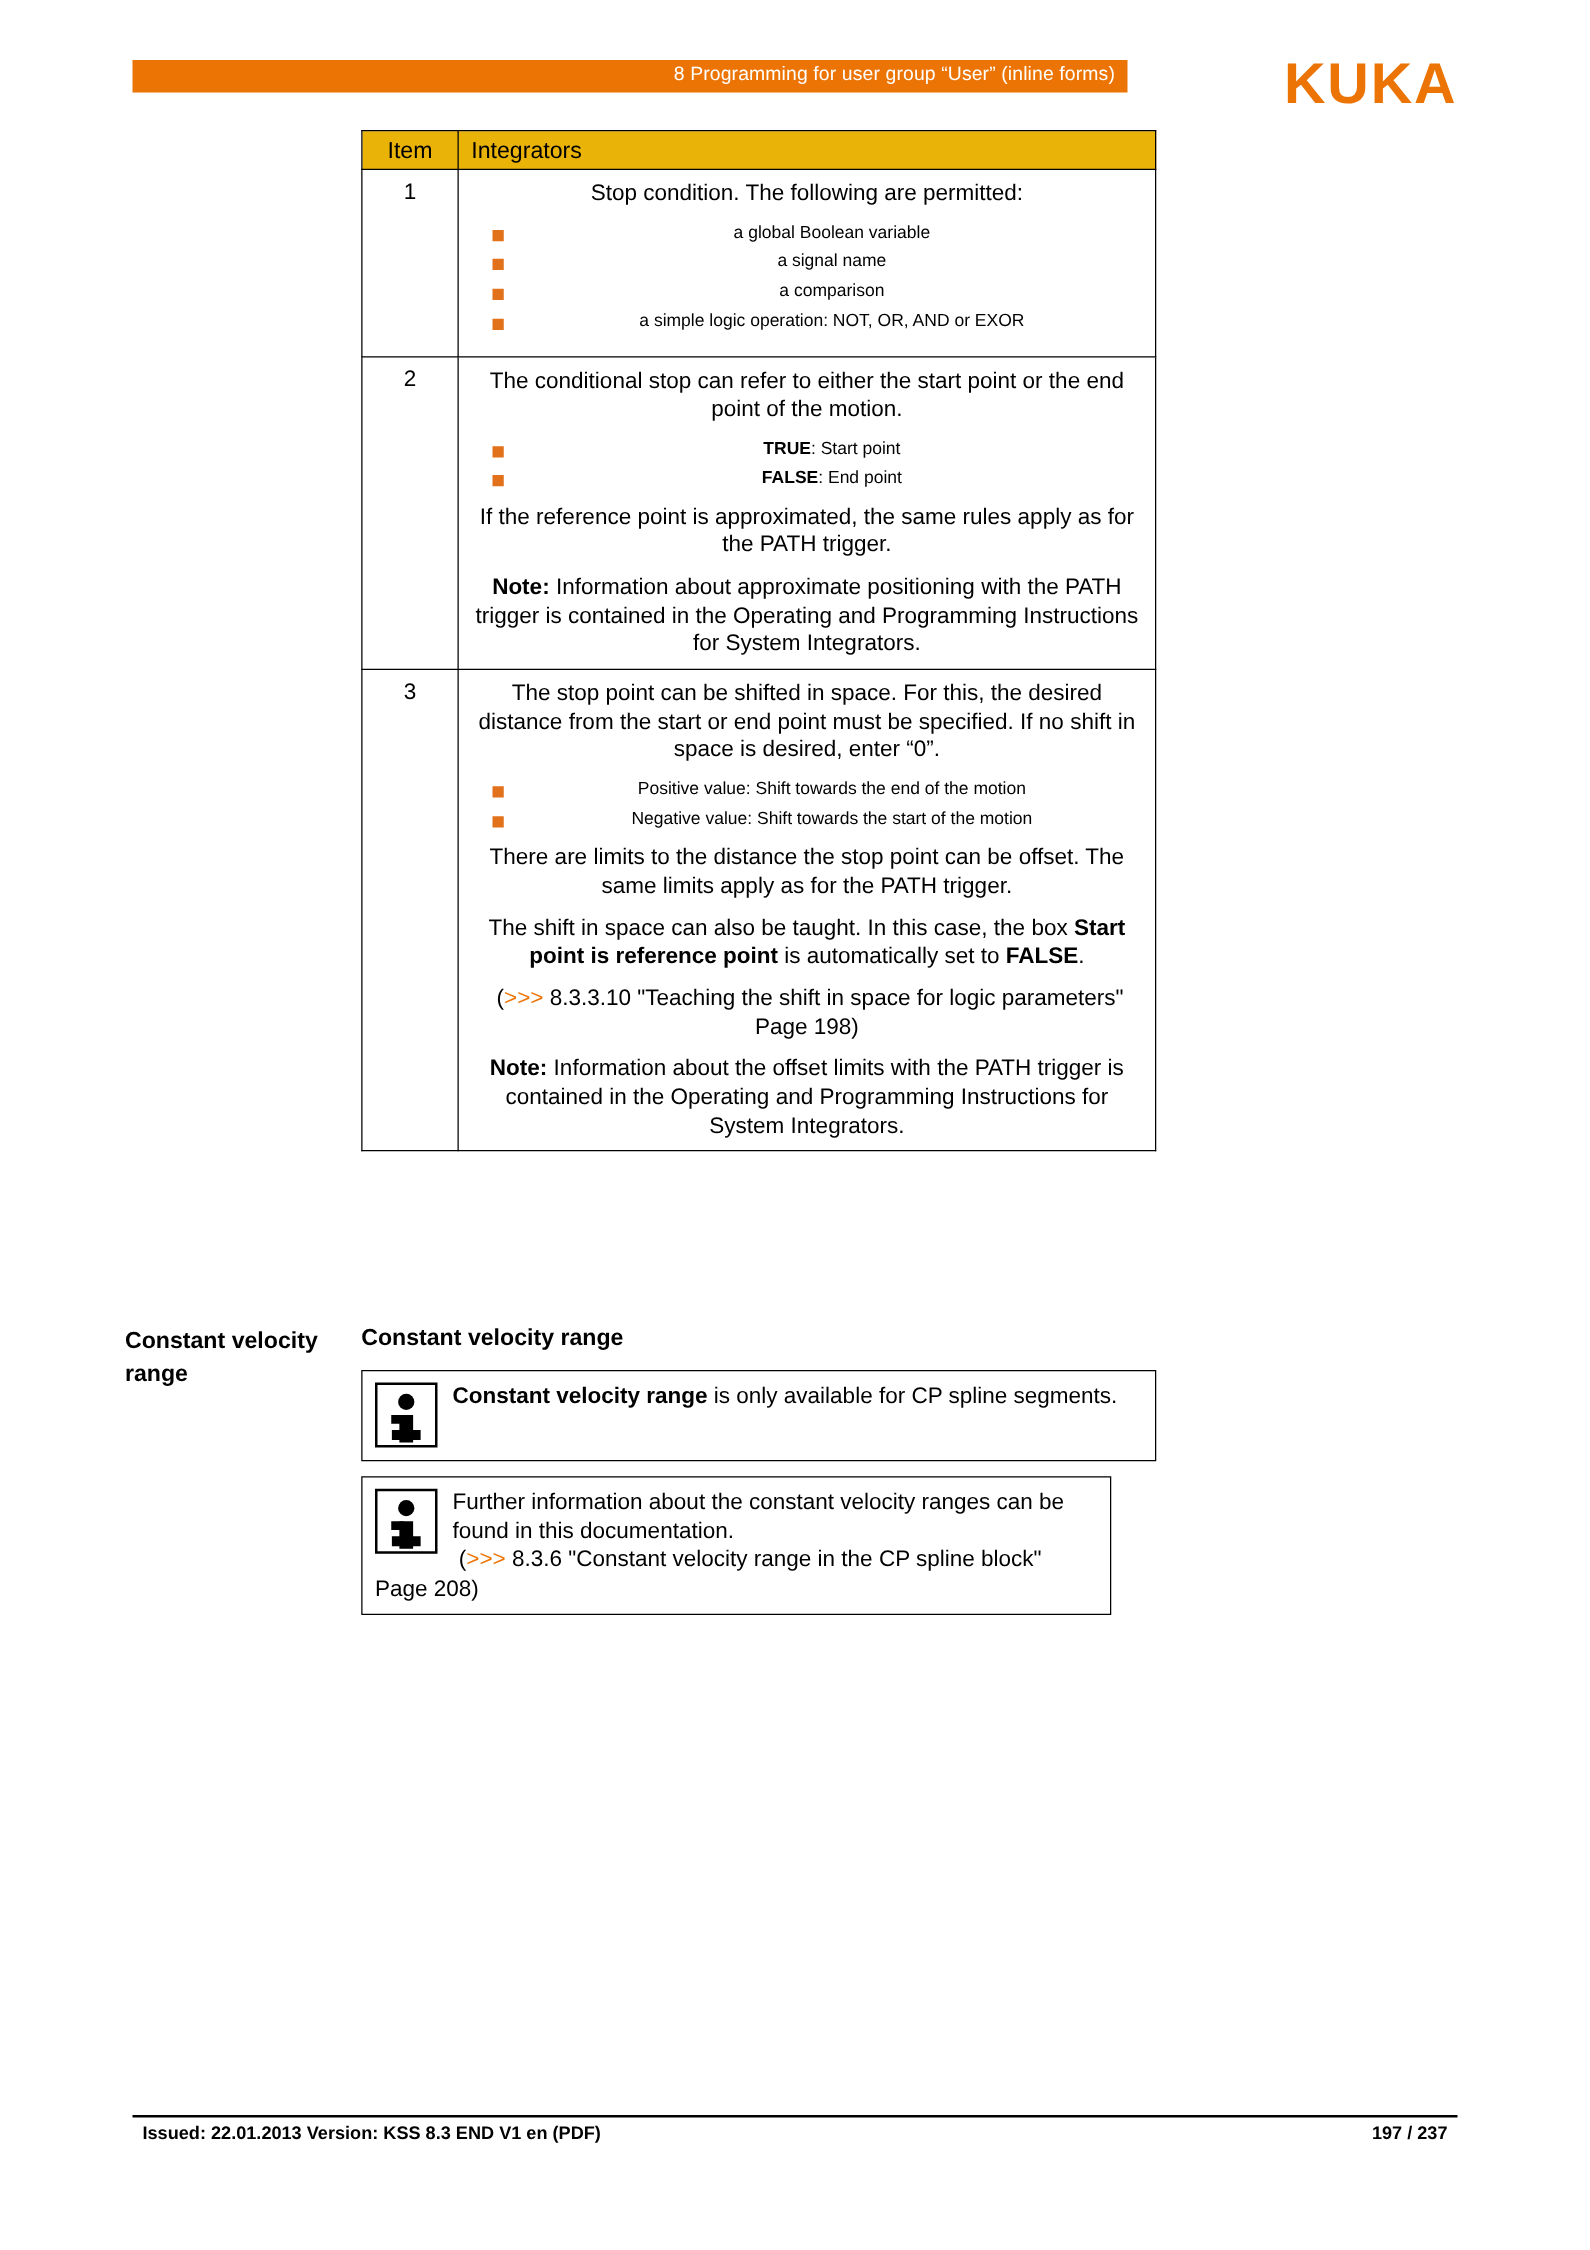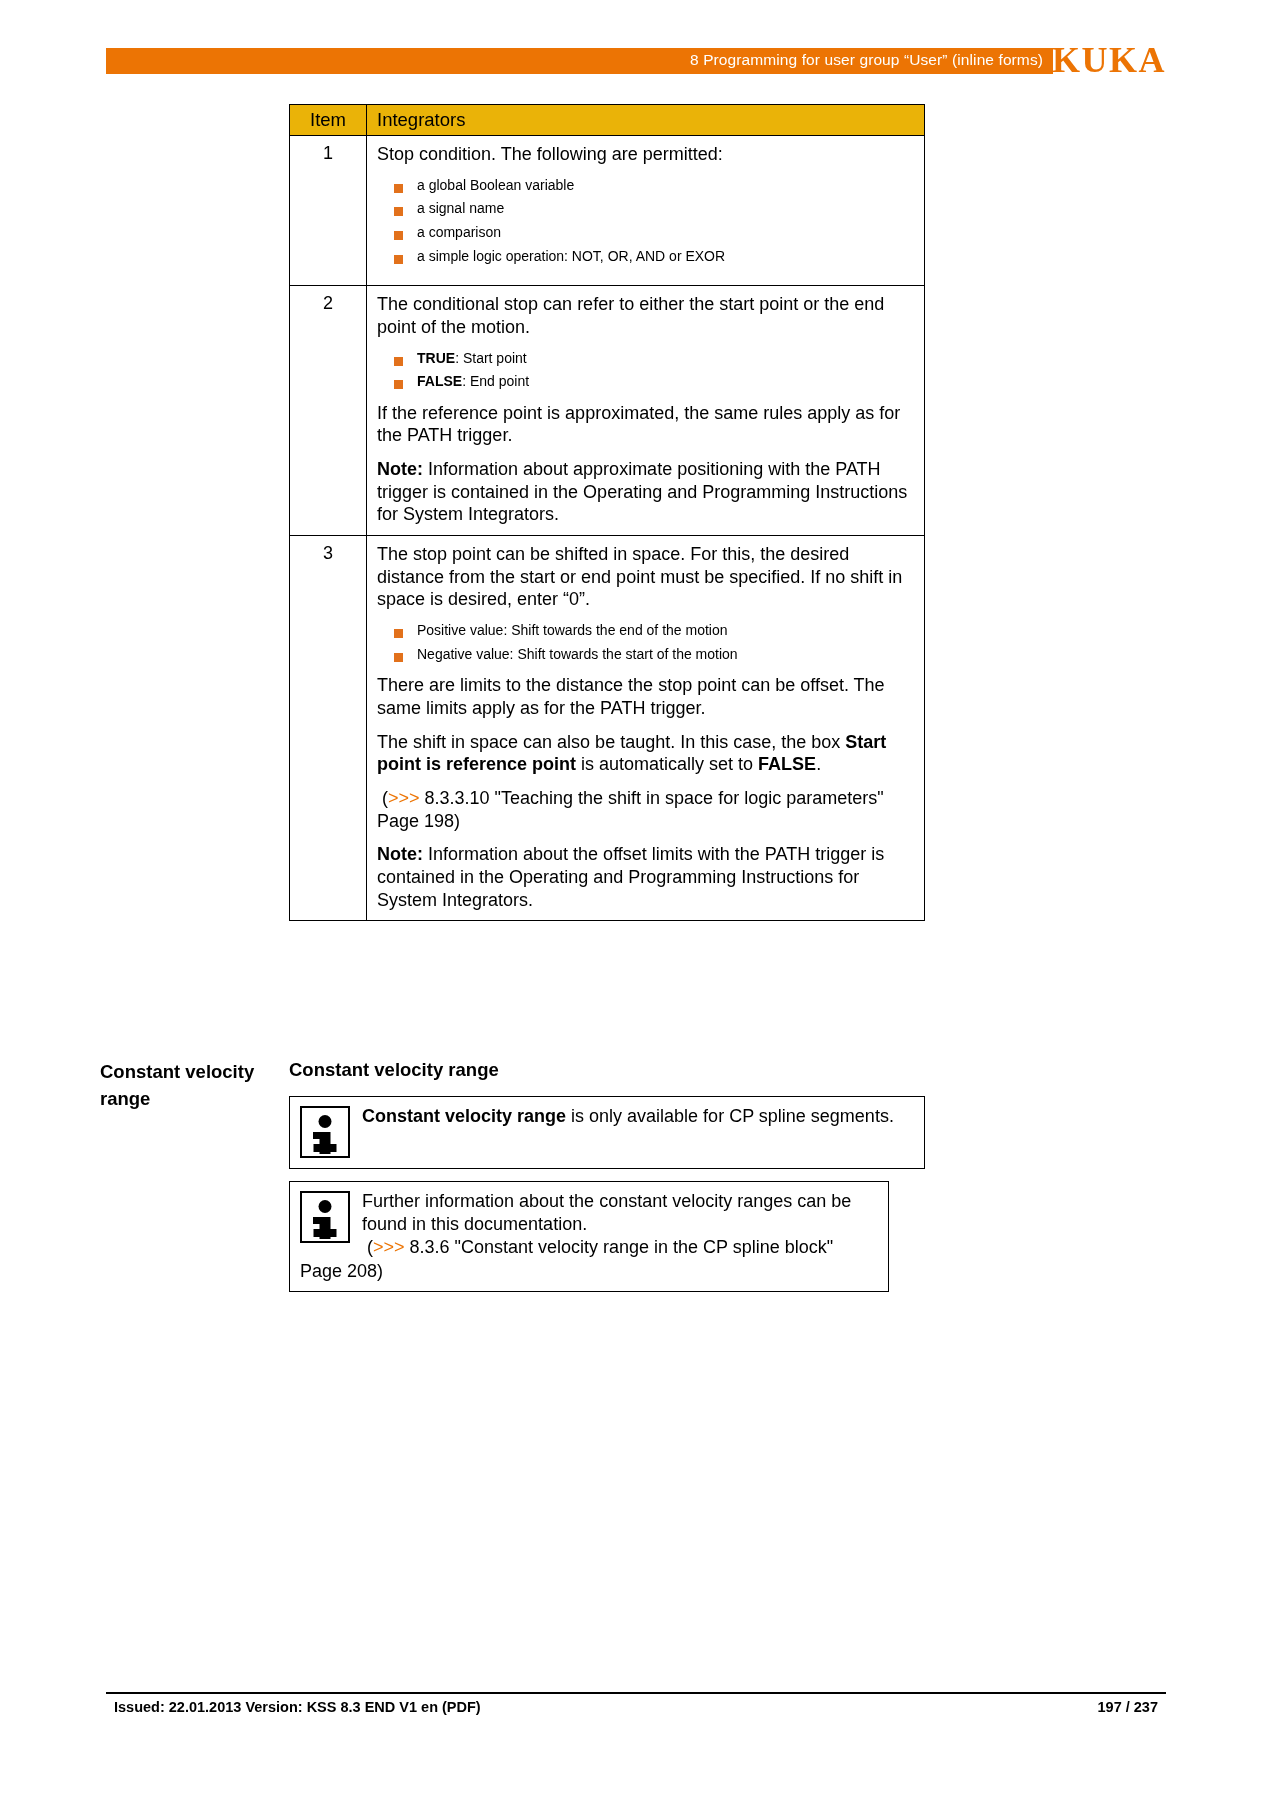--- a/index.html
+++ b/index.html
@@ -22,57 +22,58 @@
     position: absolute;
     top: 48px;
     left: 106px;
     width: 1060px;
     height: 30px;
   }
   .header-bar {
     position: absolute;
     left: 0;
     top: 0;
-    width: 947px;
+    width: 796px;
     height: 26px;
     background: #EC7404;
   }
   .header-title {
     position: absolute;
     right: 10px;
     top: 3px;
     font-size: 15.5px;
     color: #ffffff;
     letter-spacing: 0.1px;
     white-space: nowrap;
   }
   .kuka-logo {
     position: absolute;
     right: 0;
     top: -9px;
-    font-size: 36px;
+    font-size: 46px;
     font-weight: bold;
     color: #EC7404;
     letter-spacing: 1.5px;
-    font-family: Liberation Serif, serif;
+    font-family: Liberation Sans, sans-serif;
   }
 
   
   .param-table {
     position: absolute;
     left: 289px;
     top: 104px;
     width: 636px;
     border-collapse: collapse;
     table-layout: fixed;
   }
   .param-table td, .param-table th {
     border: 1.3px solid #000;
     vertical-align: top;
     padding: 0;
+    text-align: center;
   }
   .param-table thead th {
     background: #eab308;
     font-weight: normal;
     font-size: 18.5px;
     text-align: left;
     height: 30px;
     line-height: 30px;
     padding: 0 0 0 10px;
   }

